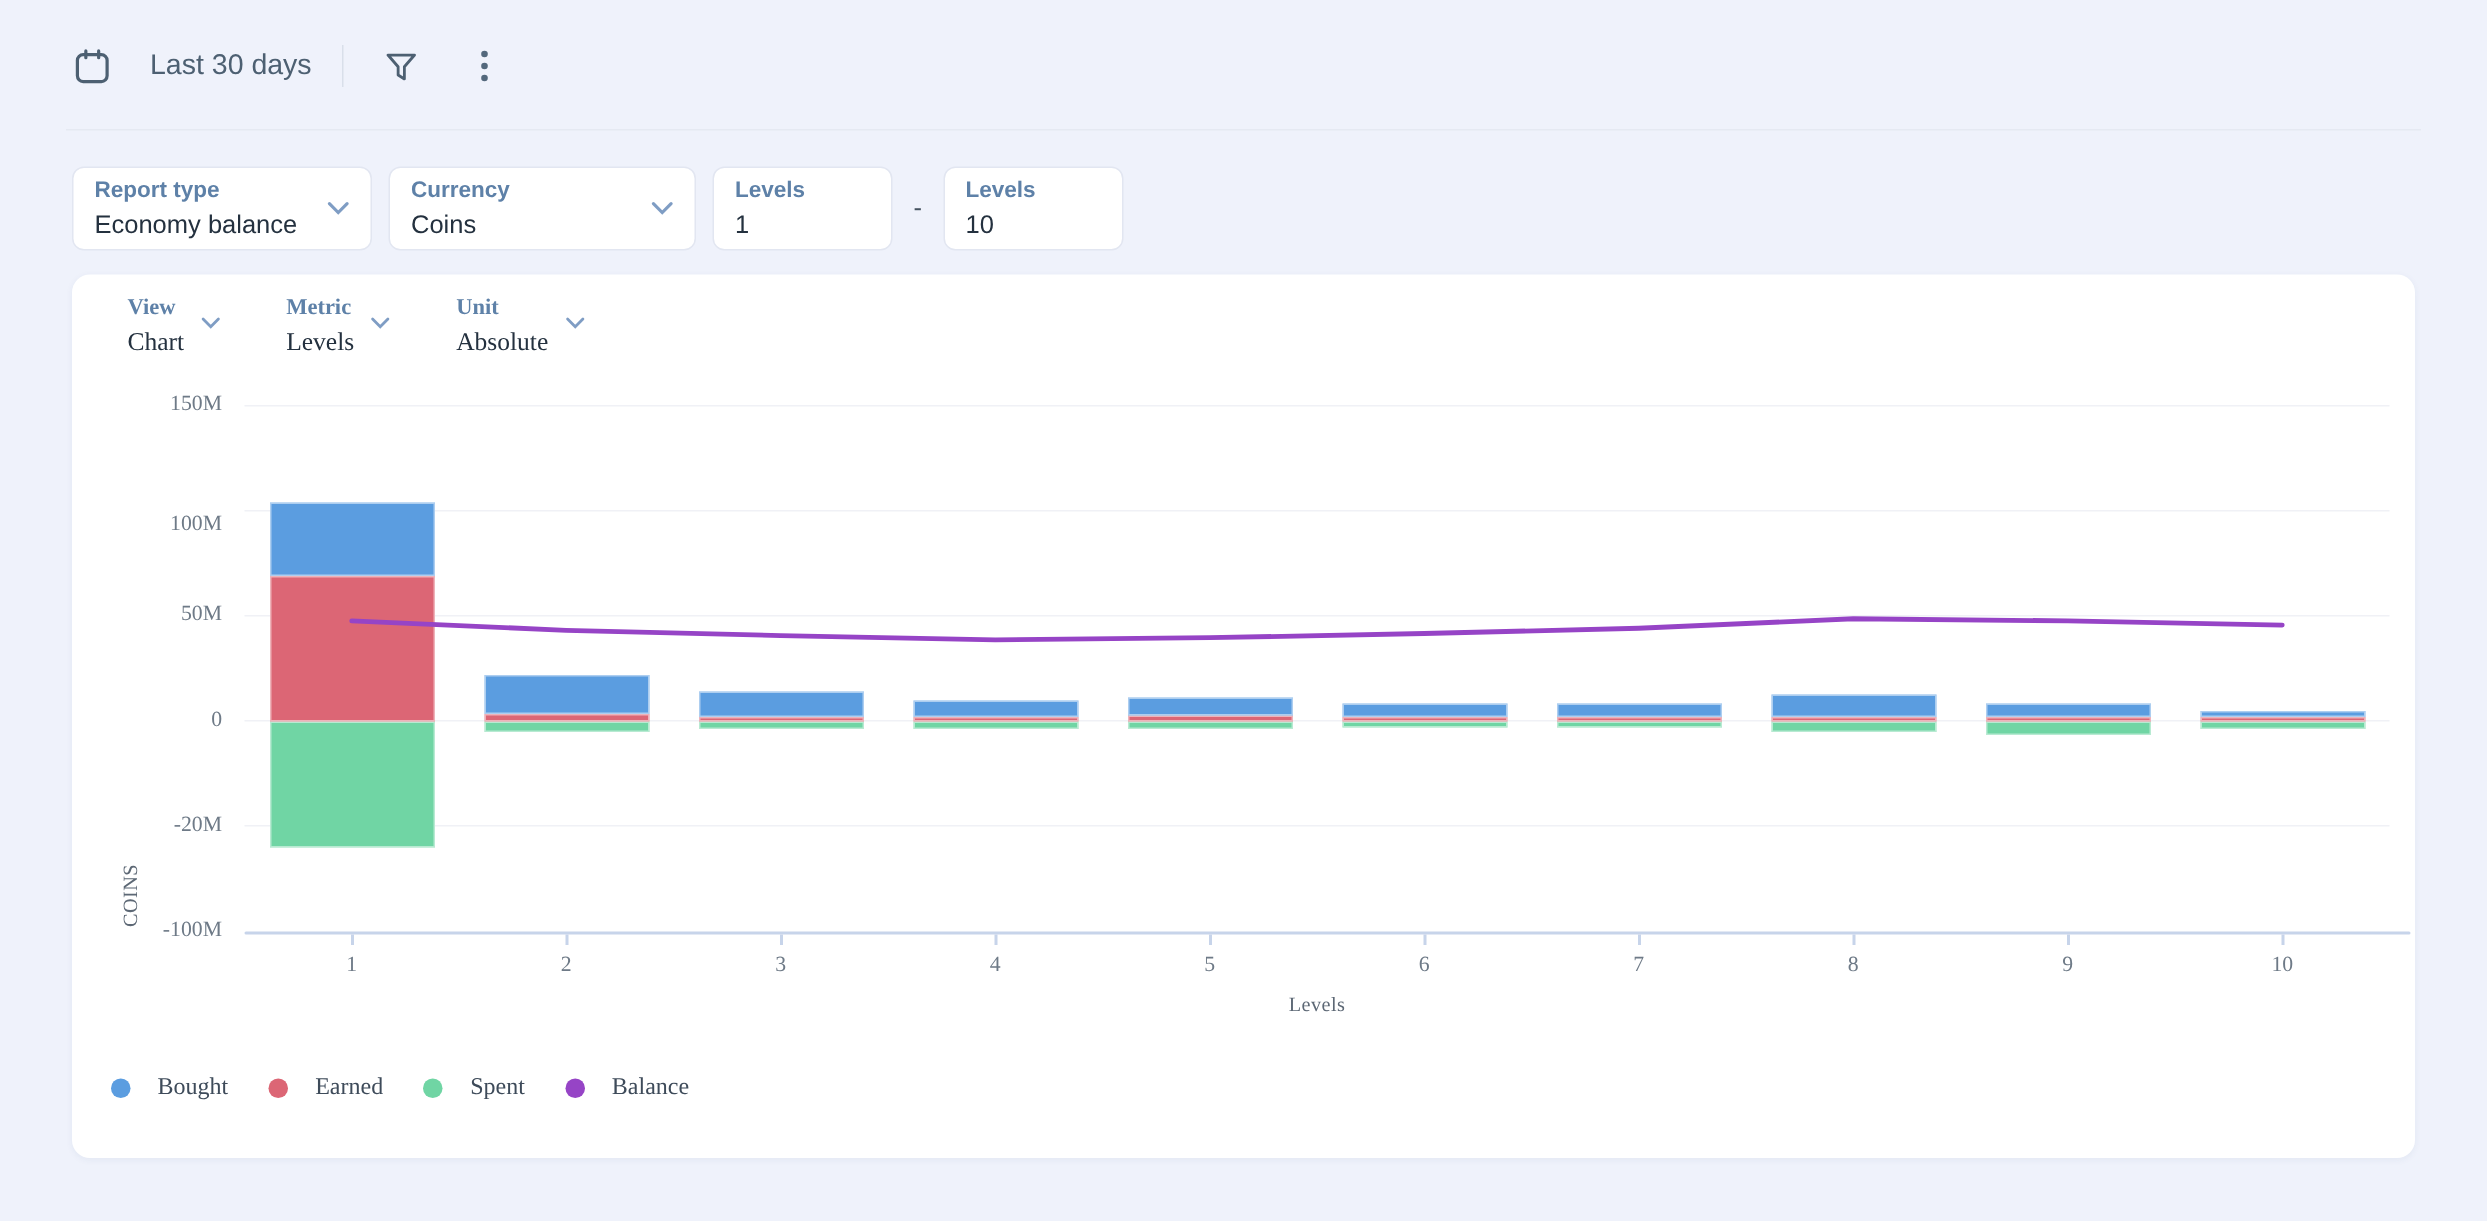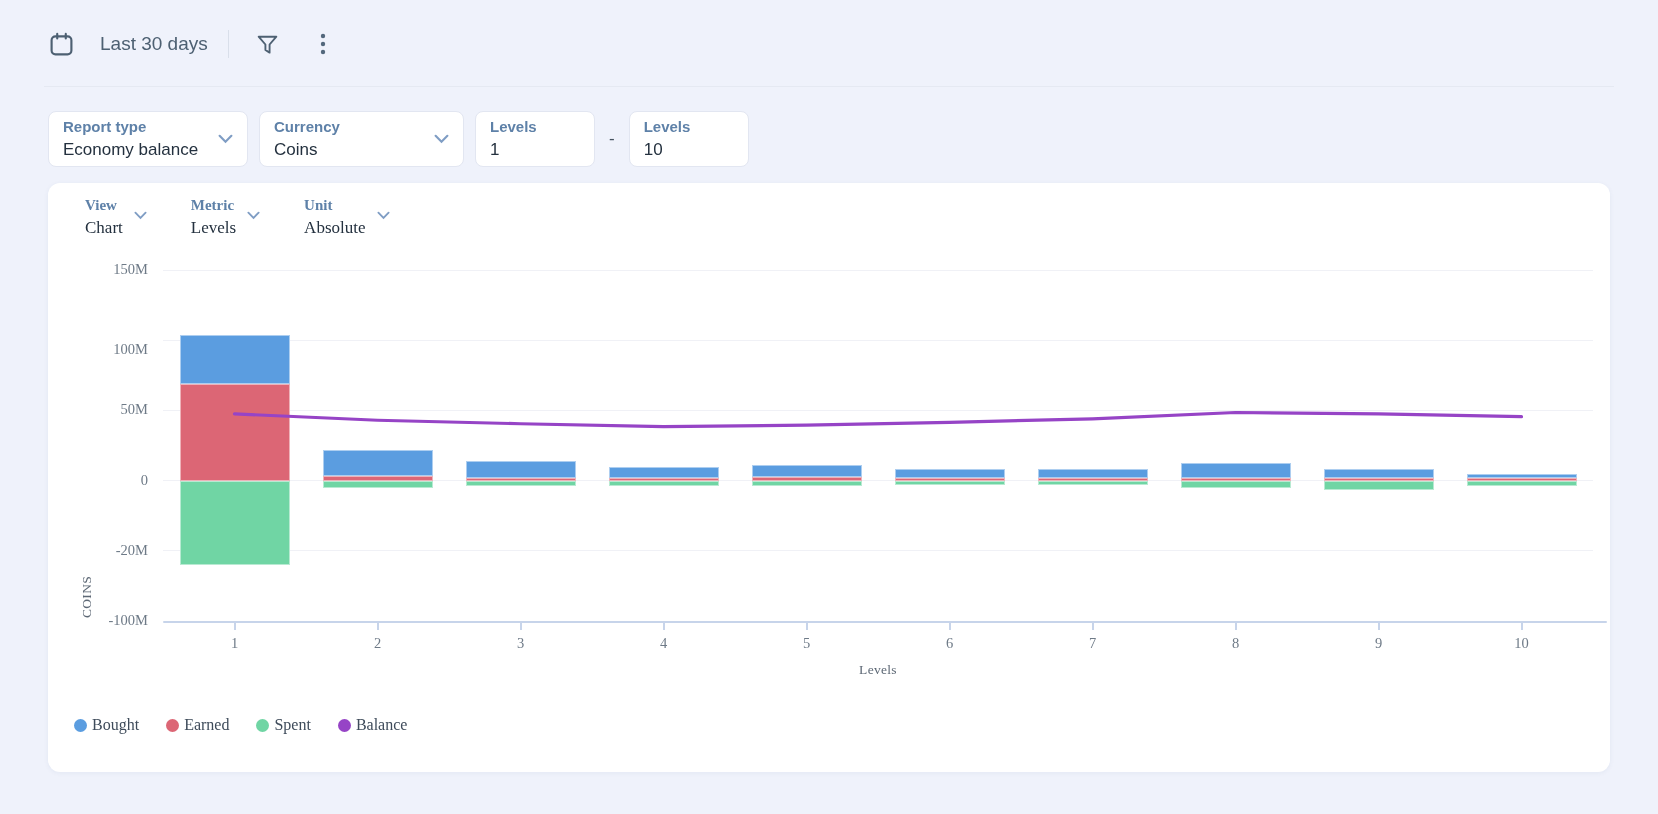--- a/index.html
+++ b/index.html
@@ -60,21 +60,21 @@
   .xtick    { position:absolute; width:2px; height:7px; background:#c7d4ea; }
   .ytick    { position:absolute; left:0; width:100px; text-align:right;
               font-size:14.5px; color:#6e7a87; }
   .xlabel   { position:absolute; width:60px; text-align:center;
               font-size:14.5px; color:#6e7a87; }
   .bar { position:absolute; border:1px solid rgba(255,255,255,.5); }
   .axis-name { position:absolute; font-size:13.5px; color:#5d6875; letter-spacing:.3px; }
   .line-overlay { position:absolute; inset:0; pointer-events:none; }
   
   .legend { position:absolute; left:26px; top:533px; display:flex; align-items:center; gap:27px; }
-  .legend-item { display:flex; align-items:center; gap:5px; cursor:pointer;text-align:right; }
+  .legend-item { display:flex; align-items:center; gap:18px; cursor:pointer;text-align:right; }
   .legend-dot { width:13px; height:13px; border-radius:50%; }
   .legend-label { font-size:16px; color:#3e4b5a; }
 </style>
 </head>
 <body>
 
 <div class="header">
   <div class="header-right">
     <div class="date-picker">
       <svg width="27" height="27" viewBox="0 0 24 24" fill="none" stroke="#4d6072" stroke-width="1.9" stroke-linecap="round">

